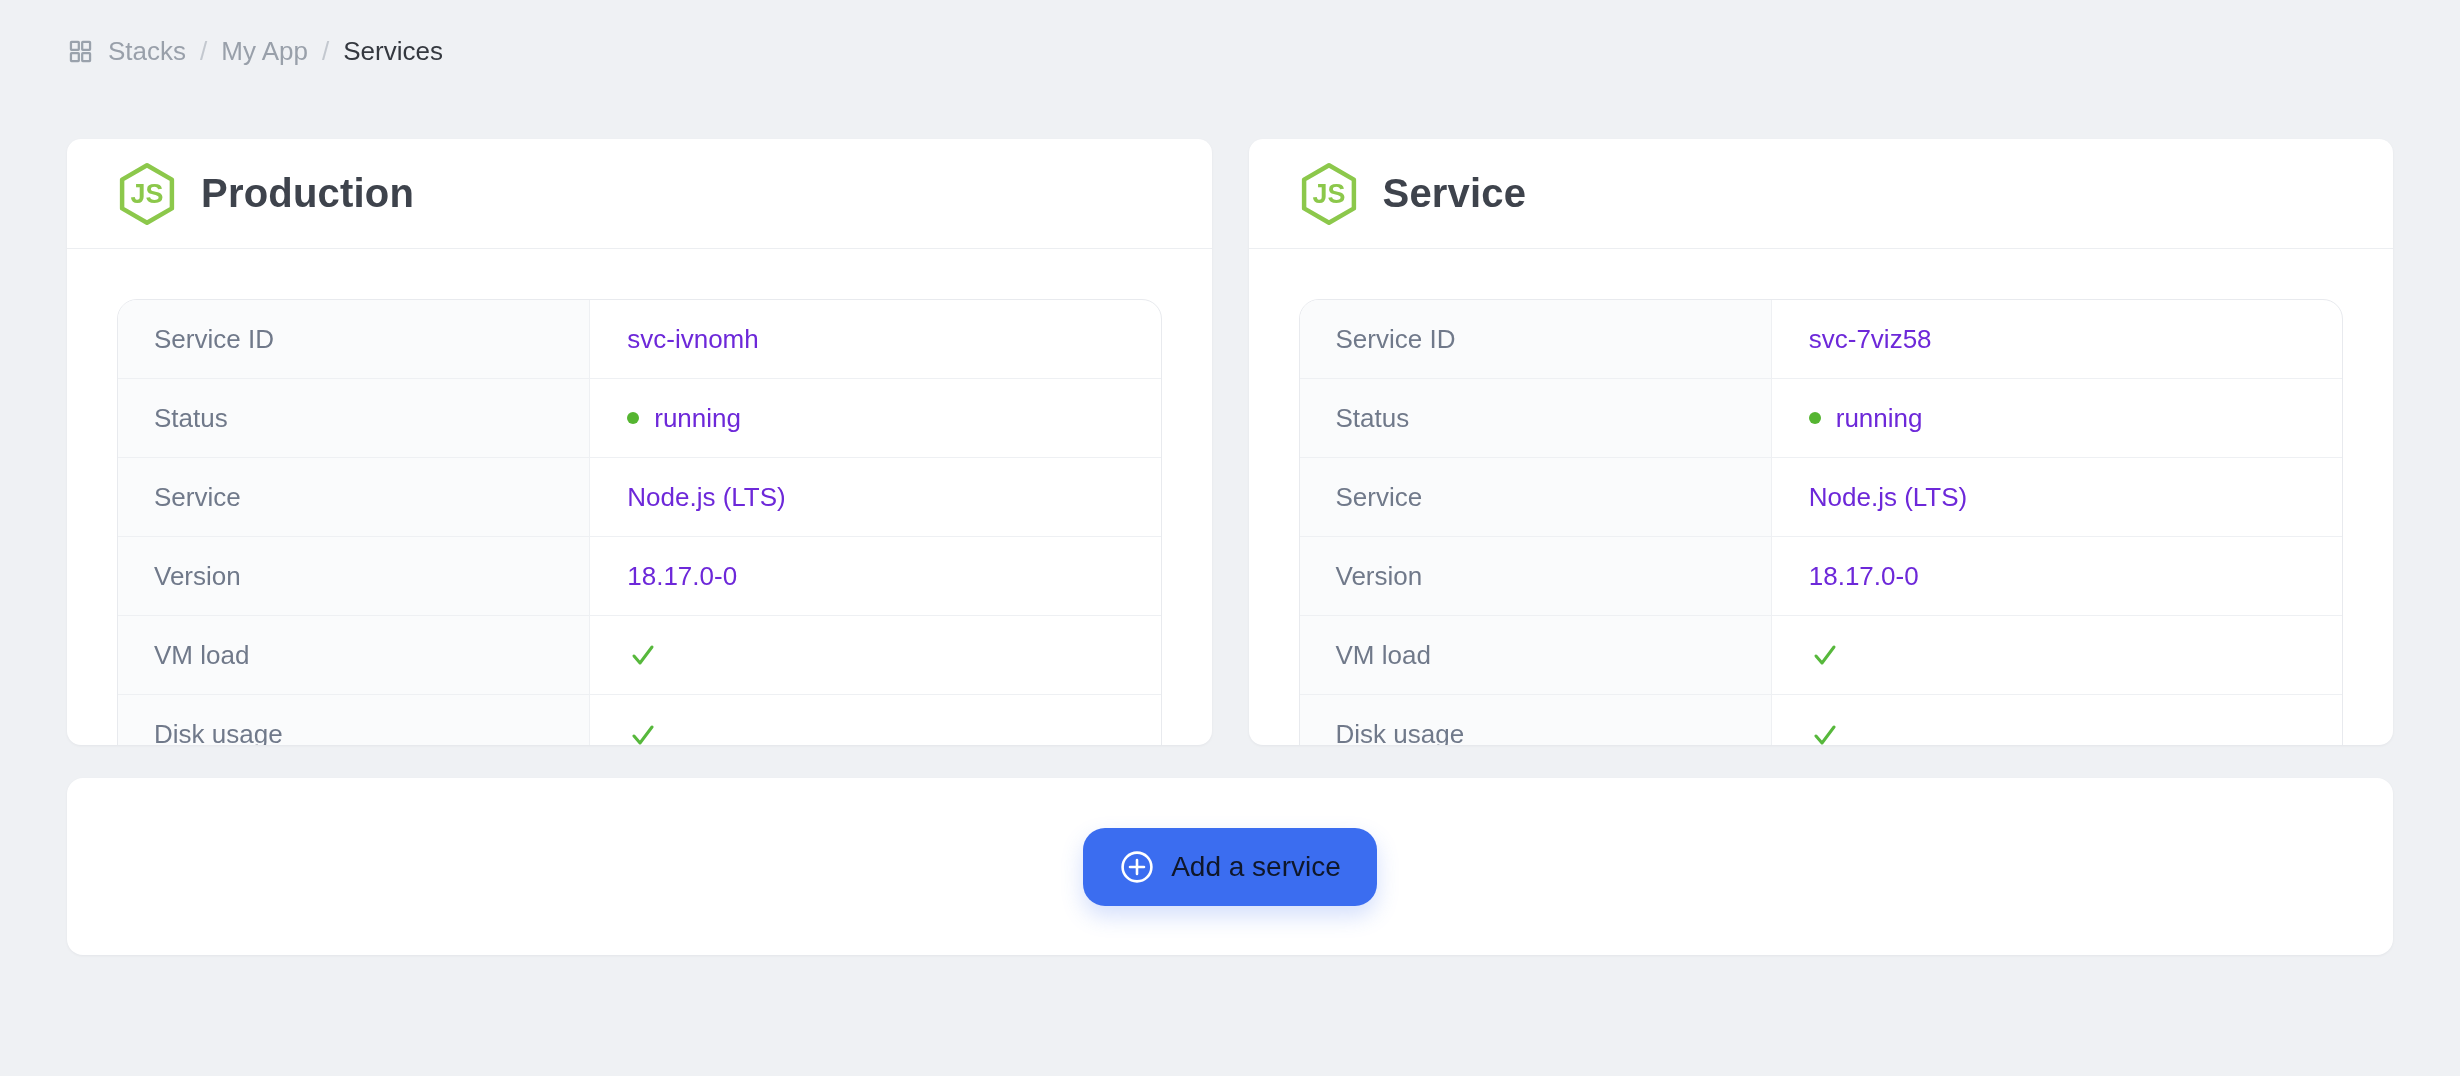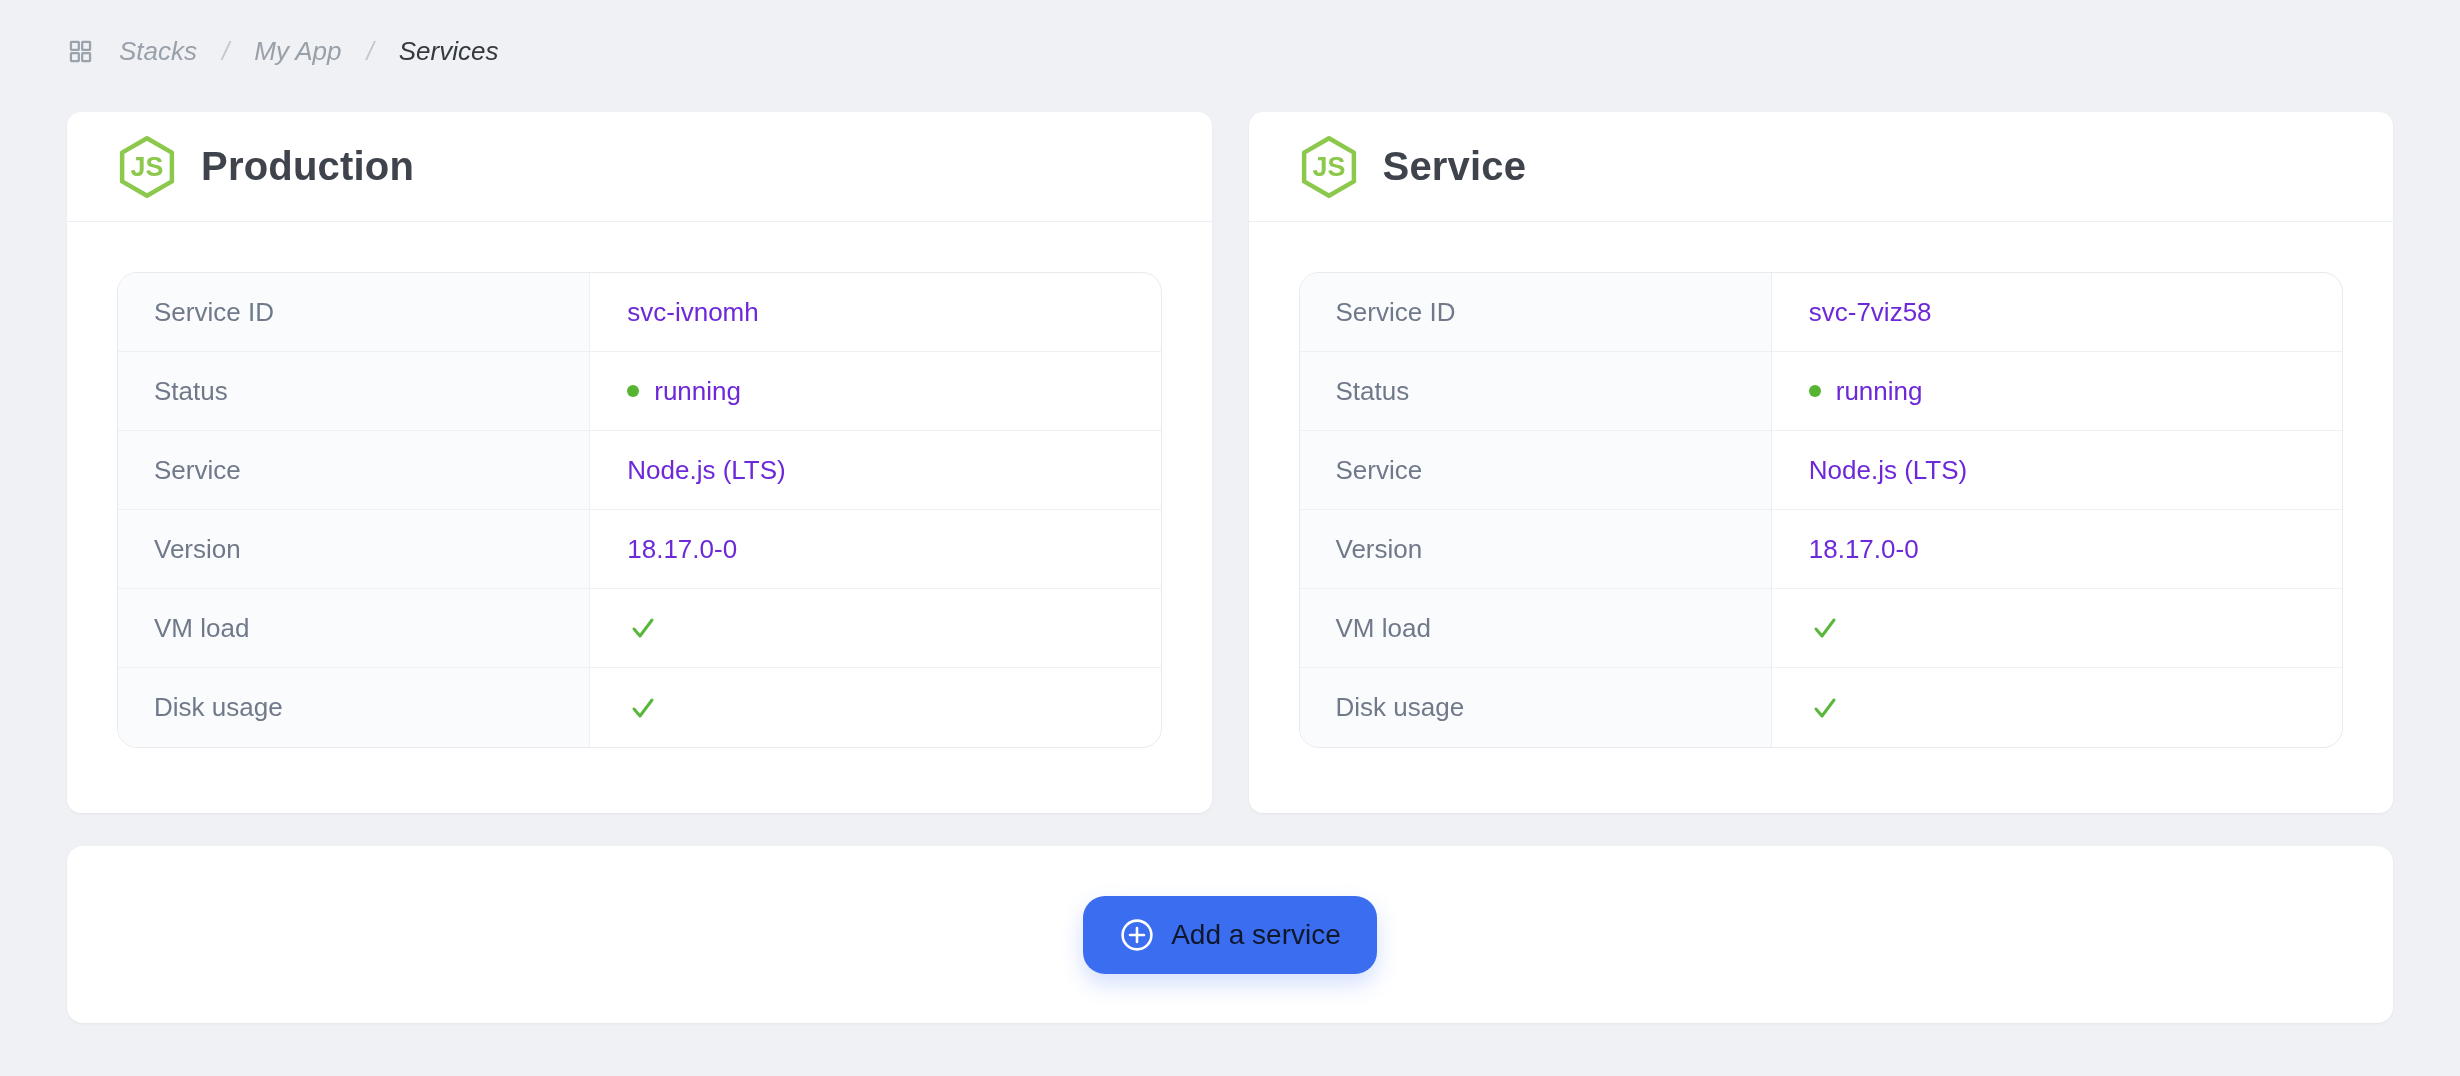--- a/index.html
+++ b/index.html
@@ -6,41 +6,42 @@
   html, body {
     width: 2460px; height: 1076px;
     background: #eff1f4;
     font-family: "Liberation Sans", "DejaVu Sans", sans-serif;
     overflow: hidden;
   }
   .page { width: 2460px; height: 1076px; padding: 36px 67px 0 67px; }
 
   
   .breadcrumb {
-    display: flex; align-items: center; gap: 25px;
-    height: 30px; font-size: 26px; font-style: italic;
+    display: flex; align-items: center; gap: 14px;
+    height: 30px; font-size: 26px;
   }
   .bc-icon { display: flex; align-items: center; }
   .bc-link { color: #99a0aa; }
   .bc-sep  { color: #c3c8cf; }
   .bc-current { color: #34383f; }
 
   
   .cards {
     margin-top: 46px;
     display: grid;
     grid-template-columns: 1fr 1fr;
     gap: 37px;
   }
   .card {
     background: #ffffff;
     border-radius: 14px;
-    height: 701px;
+    height: 606px;
     box-shadow: 0 1px 3px rgba(20,24,34,0.05);
     overflow: hidden;
+    margin-top: 27px;
   }
   .card-header {
     height: 110px;
     display: flex; align-items: center; gap: 22px;
     padding: 0 48px;
     border-bottom: 1px solid #eceef1;
   }
   .node-icon { width: 64px; height: 64px; display: flex; }
   .card-title {
     font-size: 40px; font-weight: 700; color: #3e434c;

